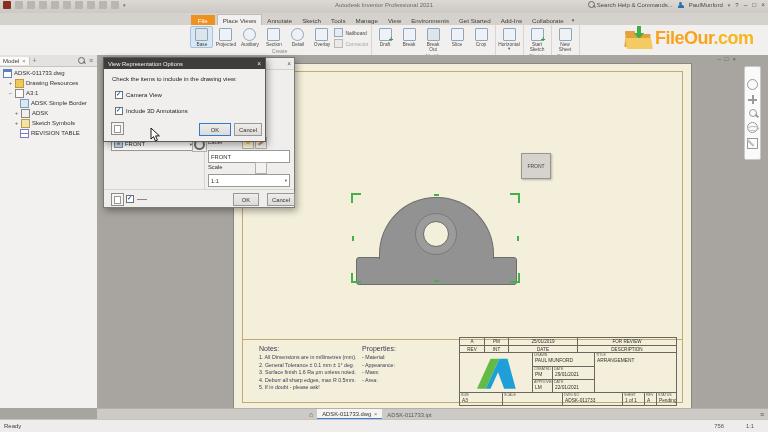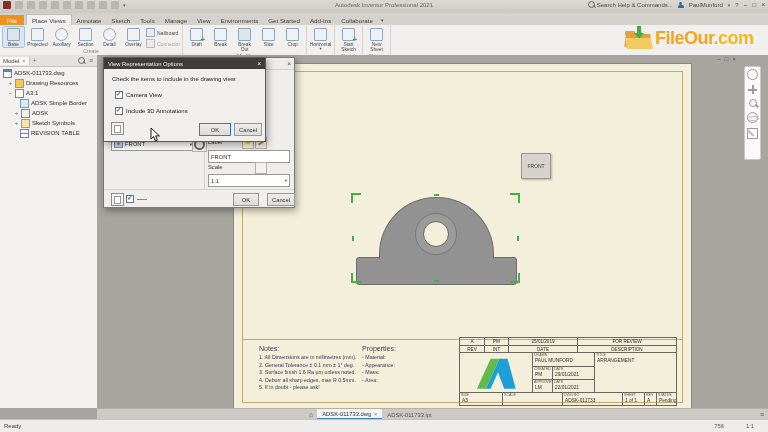--- a/index.html
+++ b/index.html
@@ -1,18 +1,18 @@
 <!DOCTYPE html>
 <html><head>
 <meta charset="utf-8">
 <style>
   html,body{margin:0;padding:0;}
   body{width:768px;height:432px;font-family:"Liberation Sans",sans-serif;overflow:hidden;background:#a8a5a0;}
   #stage{position:relative;width:768px;height:432px;}
-  .abs{position:absolute;}
+  .abs{position:absolute;justify-content:center;}
 
   
   #titlebar{left:0;top:0;width:768px;height:13px;background:linear-gradient(#dcd9d5,#ccc9c5);border-bottom:1px solid #bdbab6;}
   .qat{position:absolute;left:3px;top:1px;display:flex;gap:4px;align-items:center;}
   .qico{width:8px;height:8px;background:#b9b6b2;border-radius:1px;}
   .qico.app{background:#8a2f24;}
   .qchev{font-size:5px;color:#6a6864;}
   #win-title{position:absolute;left:0;right:0;top:2px;text-align:center;font-size:6px;color:#6d6a66;}
   .tb-right{position:absolute;right:3px;top:1px;display:flex;align-items:center;gap:5px;}
   .searchwrap{display:flex;align-items:center;gap:2px;}

